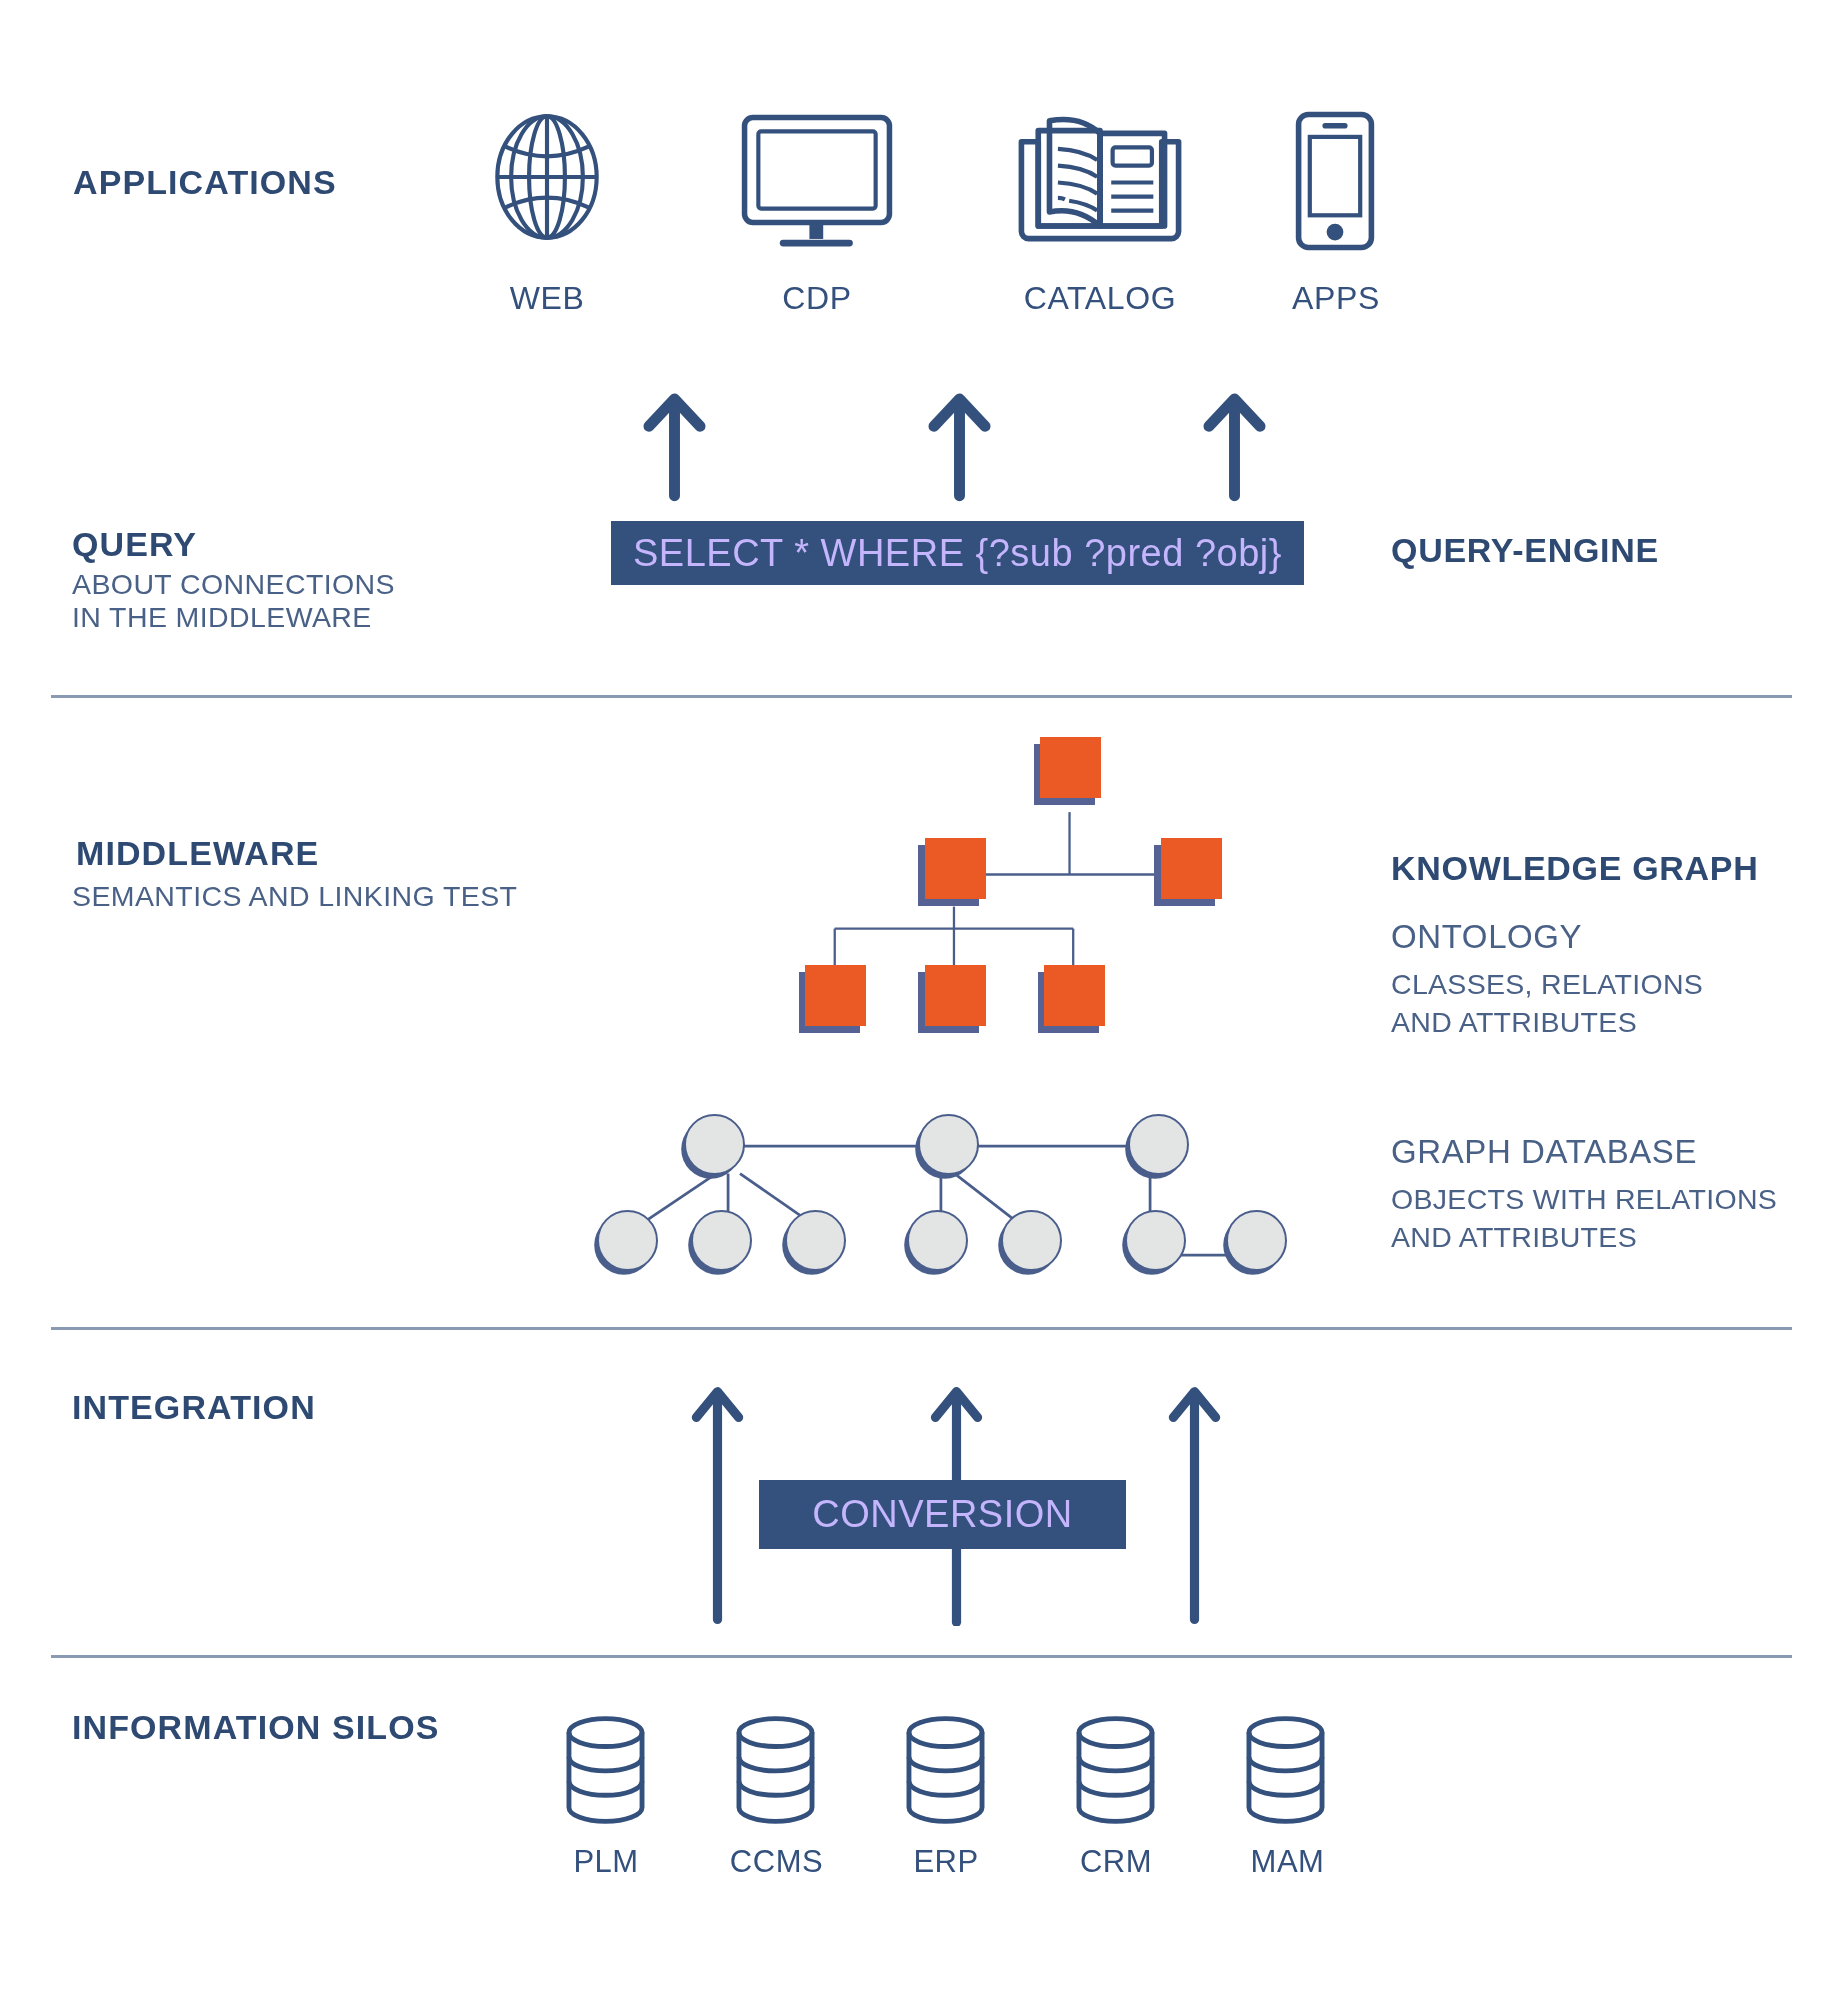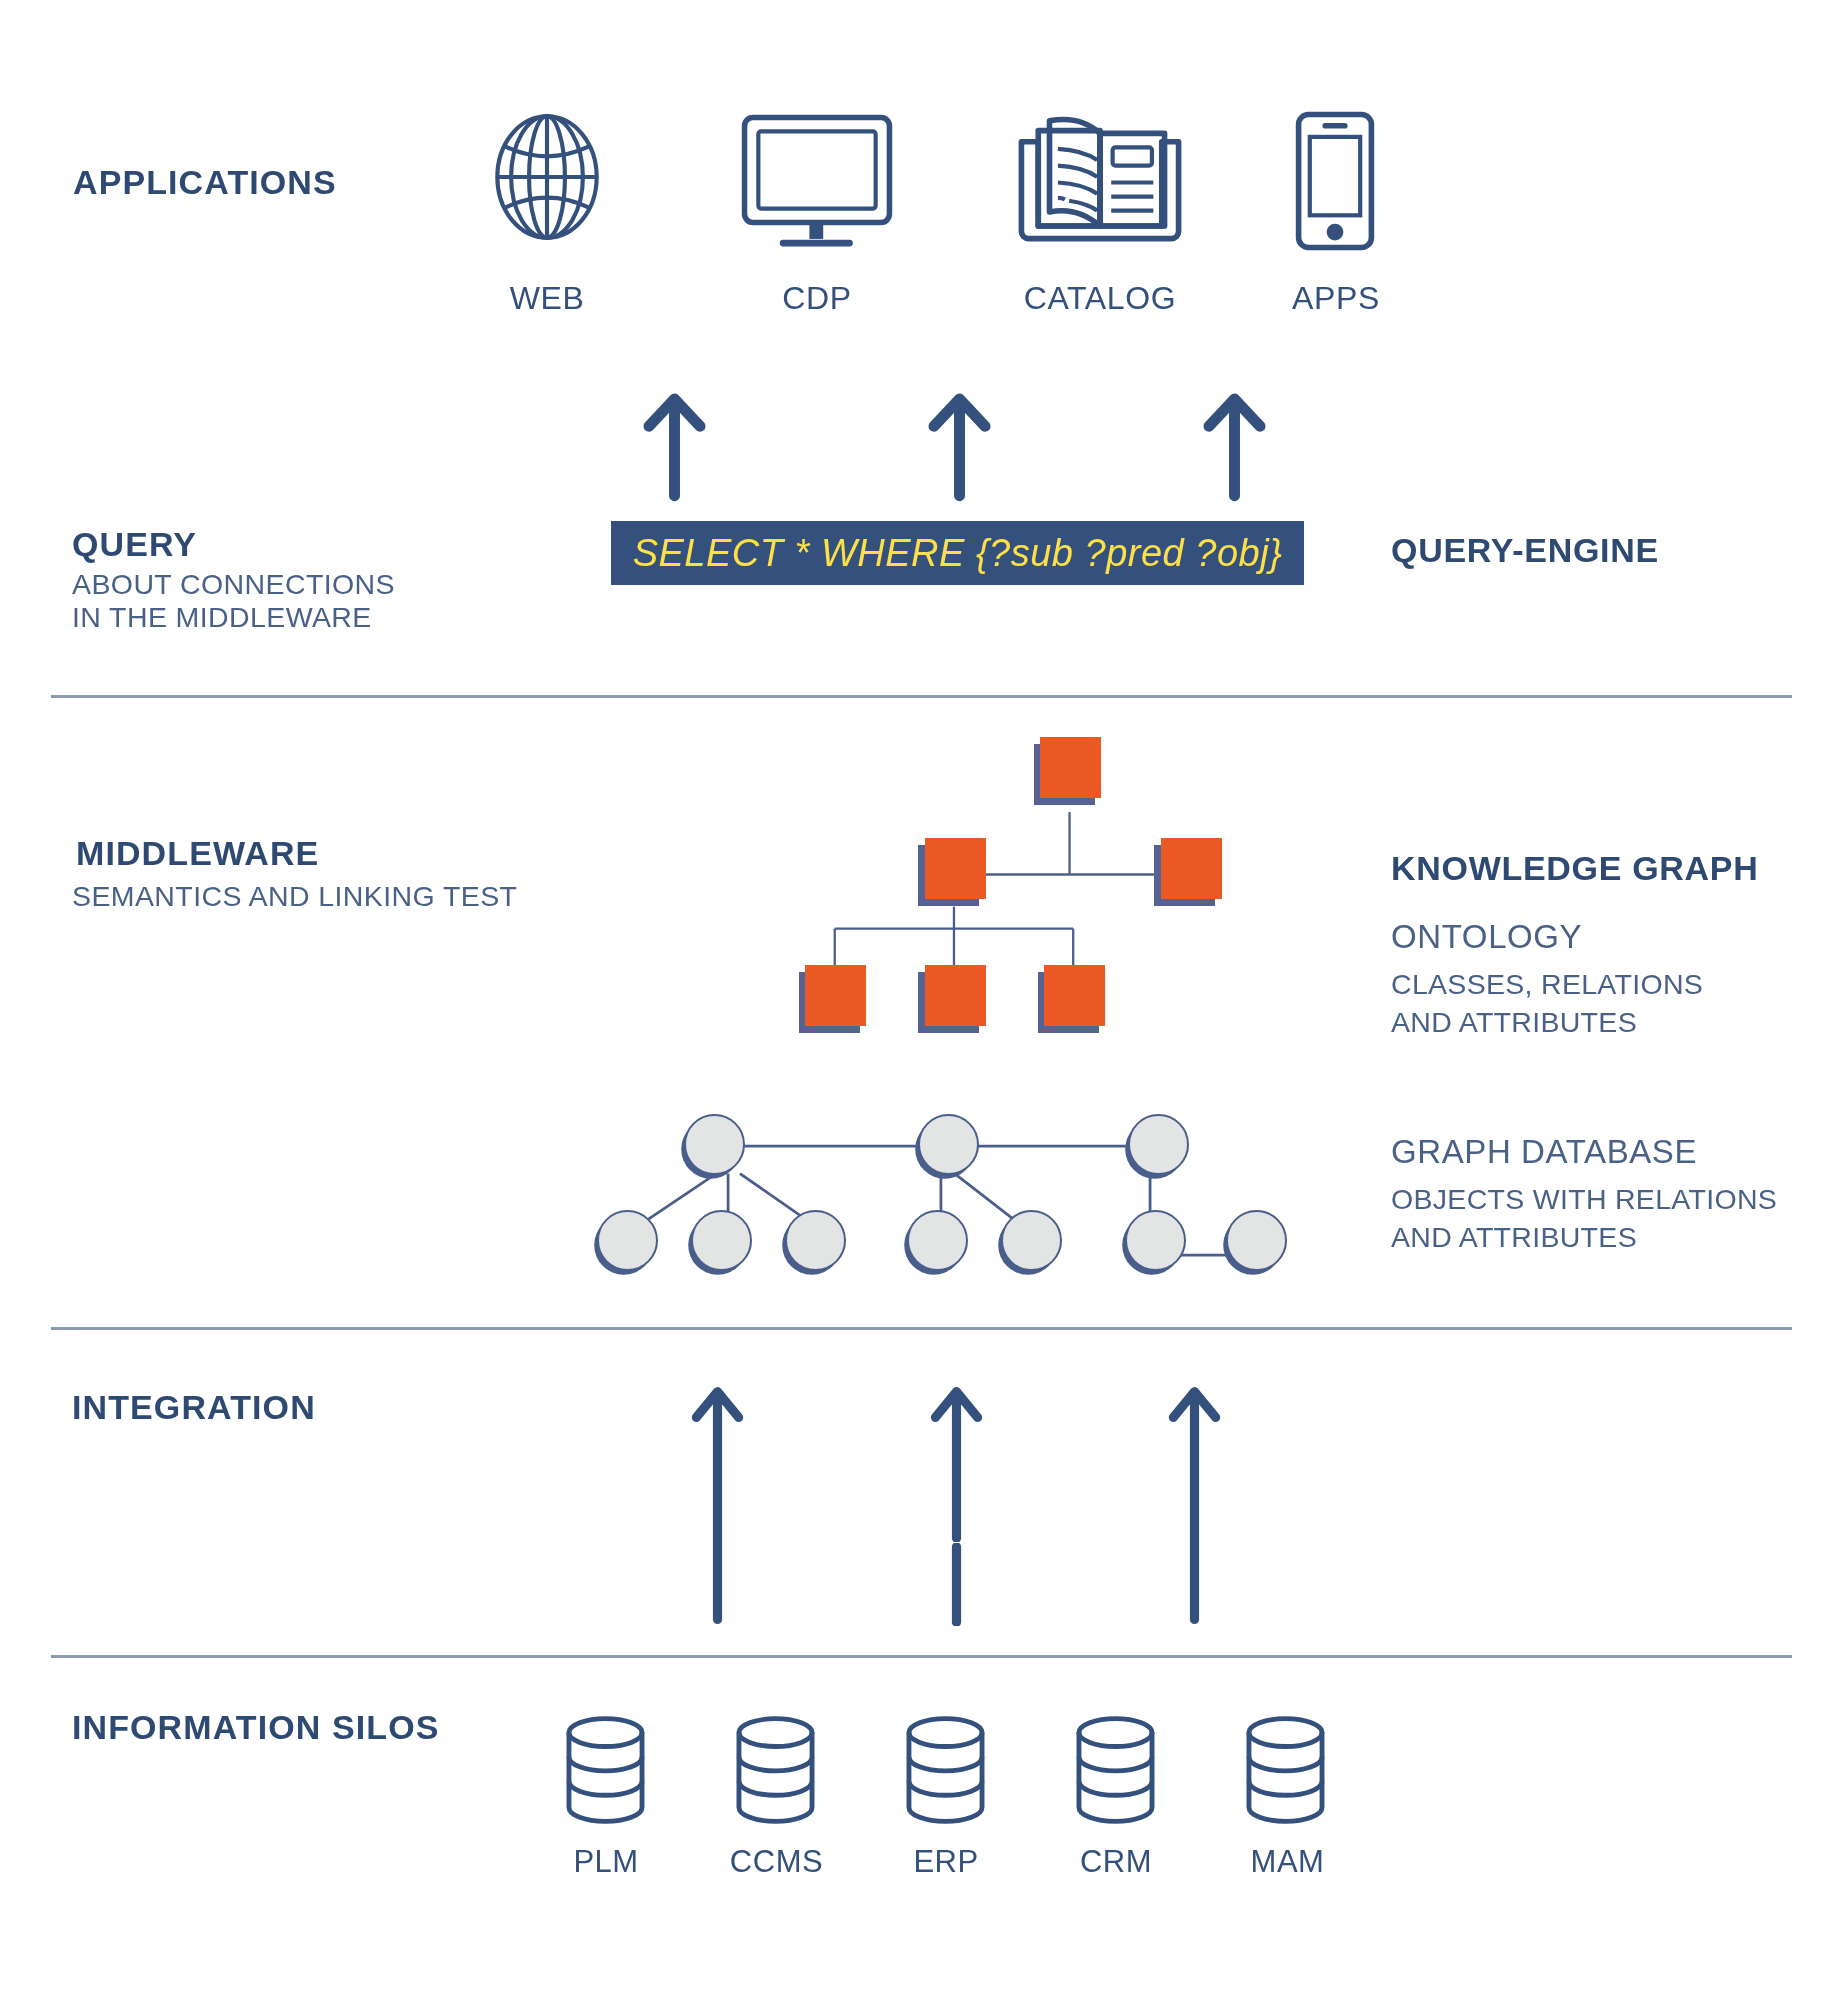--- a/index.html
+++ b/index.html
@@ -75,26 +75,25 @@
   .divider{
     position:absolute;
     left:51px;width:1741px;height:2.8px;
     background:#8a9ab5;
   }
 
   
   .bar{
     position:absolute;
     background:#34507c;
-    color:#fde047;
+    color:#c4b5fd;
     display:flex;align-items:center;justify-content:center;
     font-size:38px;
     letter-spacing:0.5px;
     white-space:nowrap;
-    font-style:italic;
   }
 
   
   .icon-box{position:absolute;}
   .svgfill{display:block;}
 
   
   .sq{position:absolute;width:61px;height:61px;background:#eb5a24;z-index:3;}
   .sq-sh{position:absolute;width:61px;height:61px;background:#566293;z-index:2;}
 
@@ -297,20 +296,21 @@
     </svg>
   </div>
 
   <div class="icon-box" style="left:1164px;top:1377px;width:61px;height:248px;z-index:1;">
     <svg class="svgfill" width="61" height="248" viewBox="0 0 33 135" fill="none" stroke="#34507c" stroke-width="5" stroke-linecap="round" stroke-linejoin="round">
       <line x1="16.5" y1="10" x2="16.5" y2="132"></line>
       <polyline points="5,22 16.5,8 28,22"></polyline>
     </svg>
   </div>
 
+  <div class="bar" style="left:759px;top:1480px;width:367px;height:69px;z-index:2;">CONVERSION</div>
 
   <div class="divider" style="top:1655px;"></div>
 
   <div class="row-title" style="left:72px;top:1708px;">INFORMATION SILOS</div>
 
   <div class="icon-box" style="left:562px;top:1715px;width:87px;height:110px;">
     <svg class="svgfill" width="87" height="110" viewBox="0 0 50 63" fill="none" stroke="#34507c" stroke-width="2.8">
       <ellipse cx="25" cy="10" rx="21" ry="8"></ellipse>
       <path d="M4 10 v43 a21 8 0 0 0 42 0 v-43"></path>
       <path d="M4 24 a21 8 0 0 0 42 0"></path>

